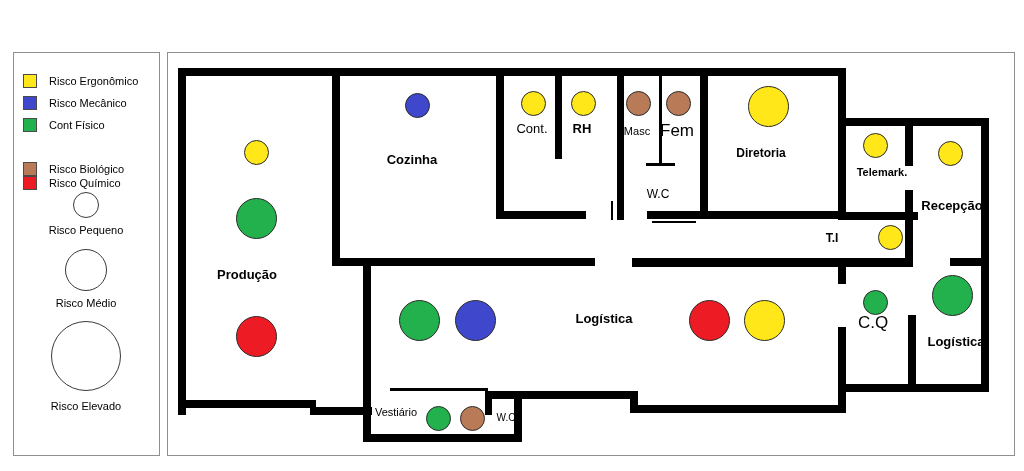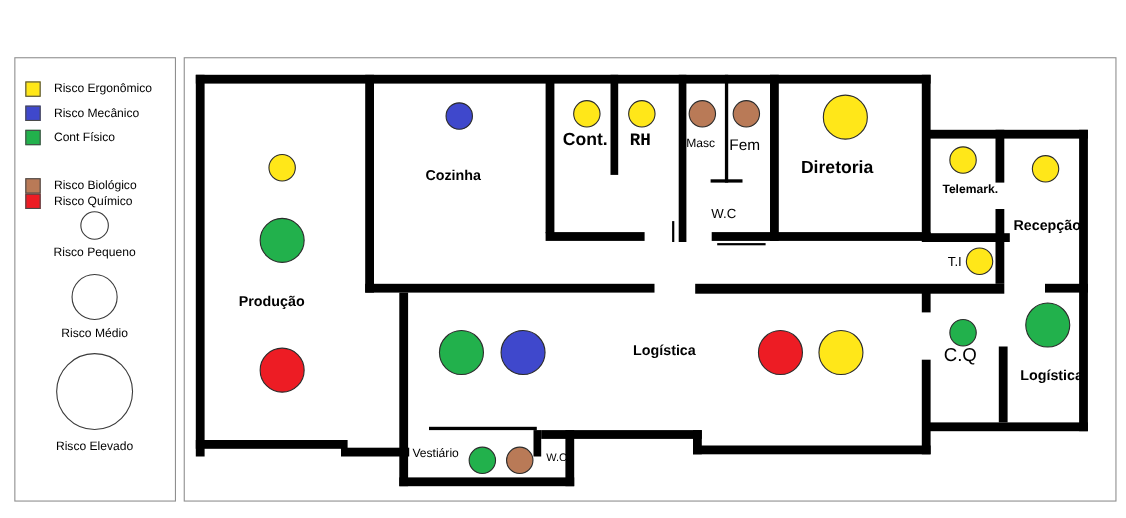--- a/index.html
+++ b/index.html
@@ -111,27 +111,27 @@
     <div class="marker" style="height: 41px; width: 41px; left: 398.5px; top: 299.5px; background: rgb(34, 177, 76);"></div>
     <div class="marker" style="height: 41px; width: 41px; left: 454.5px; top: 299.5px; background: rgb(63, 72, 204);"></div>
     <div class="marker" style="height: 41px; width: 41px; left: 688.5px; top: 299.5px; background: rgb(237, 28, 36);"></div>
     <div class="marker" style="height: 41px; width: 41px; left: 743.5px; top: 299.5px; background: rgb(255, 231, 25);"></div>
     <div class="marker" style="height: 25px; width: 25px; left: 862.5px; top: 289.5px; background: rgb(34, 177, 76);"></div>
     <div class="marker" style="height: 41px; width: 41px; left: 931.5px; top: 274.5px; background: rgb(34, 177, 76);"></div>
     <div class="marker" style="height: 25px; width: 25px; left: 425.5px; top: 405.5px; background: rgb(34, 177, 76);"></div>
     <div class="marker" style="height: 25px; width: 25px; left: 459.5px; top: 405.5px; background: rgb(185, 122, 87);"></div>
     <div class="room-label" style="left: 247px; top: 274px; font-size: 13px; font-weight: bold;">Produção</div>
     <div class="room-label" style="left: 412px; top: 159px; font-size: 13px; font-weight: bold;">Cozinha</div>
-    <div class="room-label" style="left: 532px; top: 128px; font-size: 16px; font-weight: bold;">Cont.</div>
-    <div class="room-label" style="left: 582px; top: 128px; font-size: 16px; font-weight: bold; font-family: Liberation Mono, monospace;">RH</div>
+    <div class="room-label" style="left: 532px; top: 128px; font-size: 13px; font-weight: normal;">Cont.</div>
+    <div class="room-label" style="left: 582px; top: 128px; font-size: 13px; font-weight: bold;">RH</div>
     <div class="room-label" style="left: 637px; top: 131px; font-size: 11px; font-weight: normal;">Masc</div>
-    <div class="room-label" style="left: 677px; top: 131px; font-size: 14px; font-weight: normal;">Fem</div>
+    <div class="room-label" style="left: 677px; top: 131px; font-size: 17px; font-weight: normal;">Fem</div>
     <div class="room-label" style="left: 658px; top: 194px; font-size: 12px; font-weight: normal;">W.C</div>
-    <div class="room-label" style="left: 761px; top: 153px; font-size: 16px; font-weight: bold;">Diretoria</div>
+    <div class="room-label" style="left: 761px; top: 153px; font-size: 12px; font-weight: bold;">Diretoria</div>
     <div class="room-label" style="left: 882px; top: 172px; font-size: 11px; font-weight: bold;">Telemark.</div>
     <div class="room-label" style="left: 952px; top: 205px; font-size: 13px; font-weight: bold;">Recepção</div>
-    <div class="room-label" style="left: 868px; top: 238px; font-size: 12px; font-weight: normal;">T.I</div>
+    <div class="room-label" style="left: 832px; top: 238px; font-size: 12px; font-weight: bold;">T.I</div>
     <div class="room-label" style="left: 604px; top: 318px; font-size: 13px; font-weight: bold;">Logística</div>
     <div class="room-label" style="left: 873px; top: 323px; font-size: 17px; font-weight: normal;">C.Q</div>
     <div class="room-label" style="left: 956px; top: 341px; font-size: 13px; font-weight: bold;">Logística</div>
     <div class="room-label" style="left: 396px; top: 412px; font-size: 11px; font-weight: normal;">Vestiário</div>
     <div class="room-label" style="left: 506px; top: 417px; font-size: 10px; font-weight: normal;">W.C</div>
   </div>
 
 </body></html>

